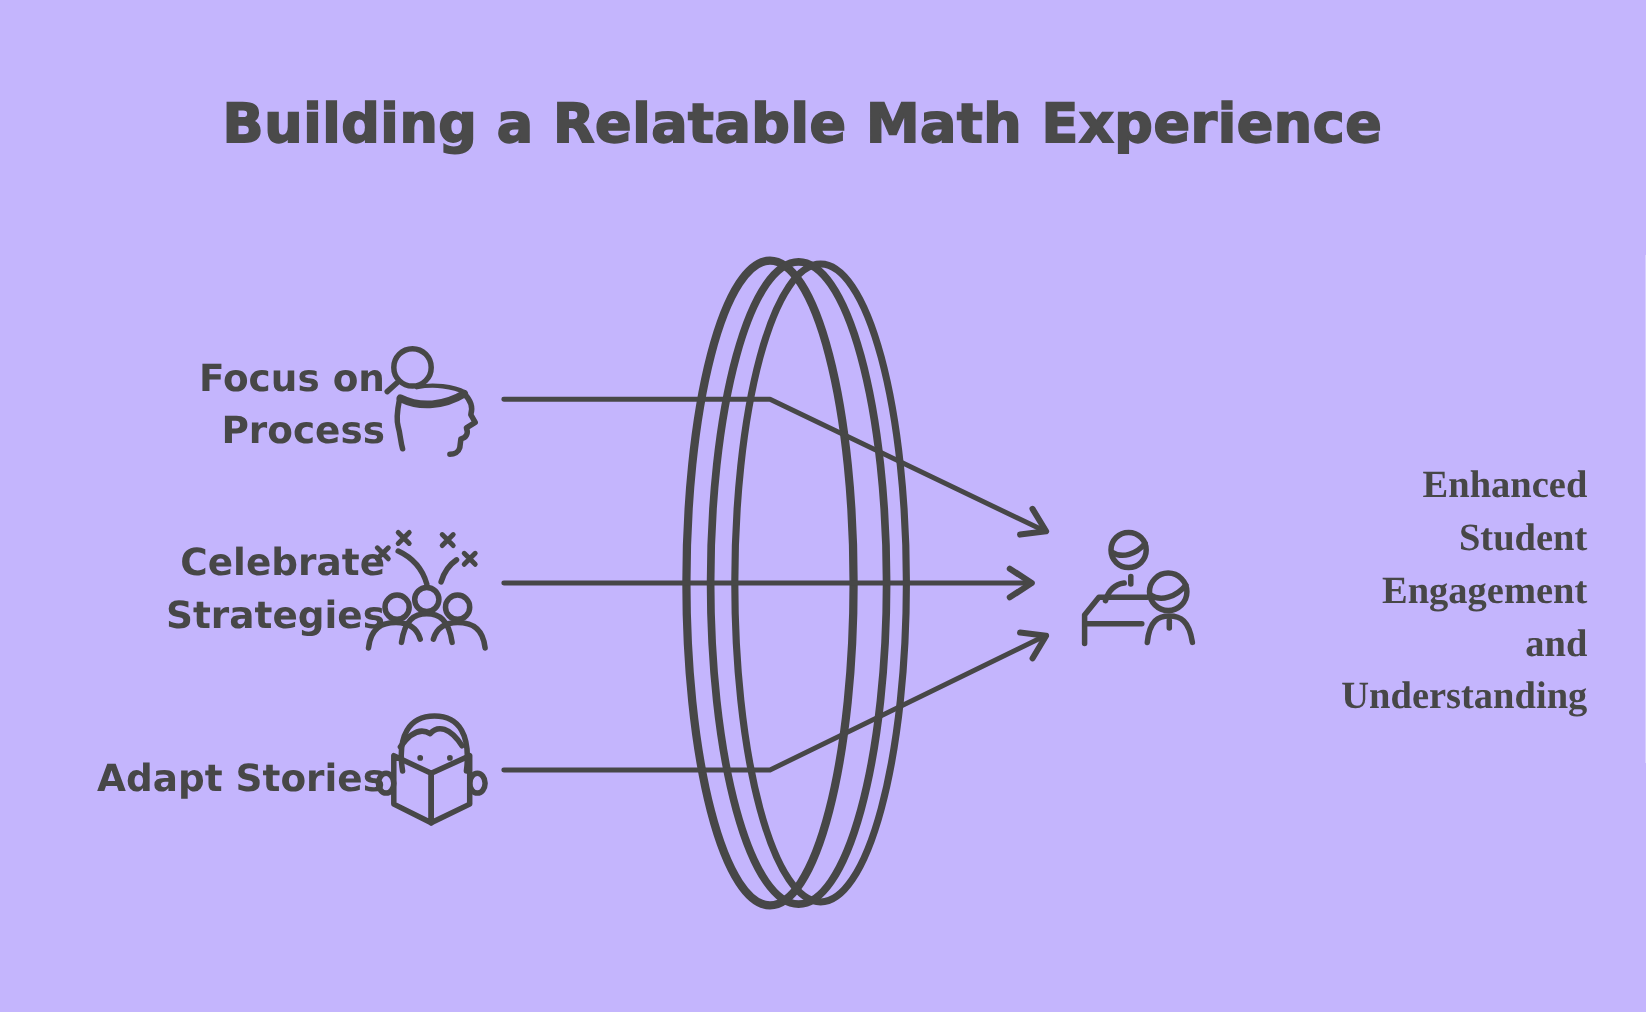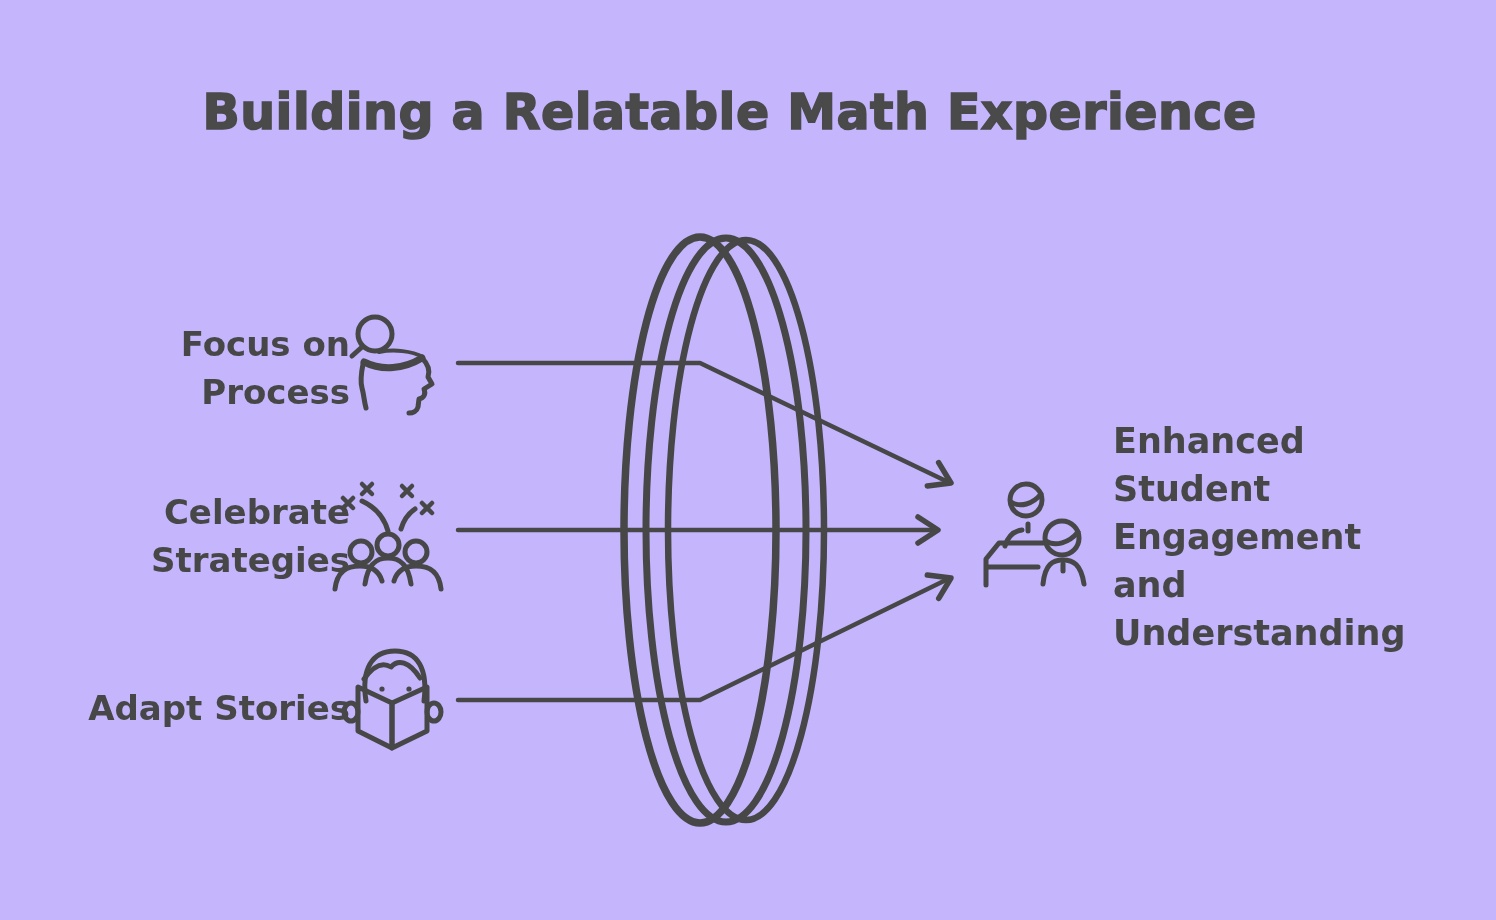--- a/index.html
+++ b/index.html
@@ -37,21 +37,22 @@
     width:330px;
     text-align:right;
   }
   .label.focus{top:320px;}
   .label.celebrate{top:488px;}
   .label.adapt{top:684px;}
   .label.output{
     left:1113px;top:417px;
     width:330px;
     font-size:35px;
-    text-align:left;
+    text-align:right;
+    font-family:Liberation Serif, serif;
   }
   svg.diagram{position:absolute;left:0;top:0;}
 </style>
 </head>
 <body>
 
 <div class="canvas">
 
   <div class="title">Building a Relatable Math Experience</div>
 

